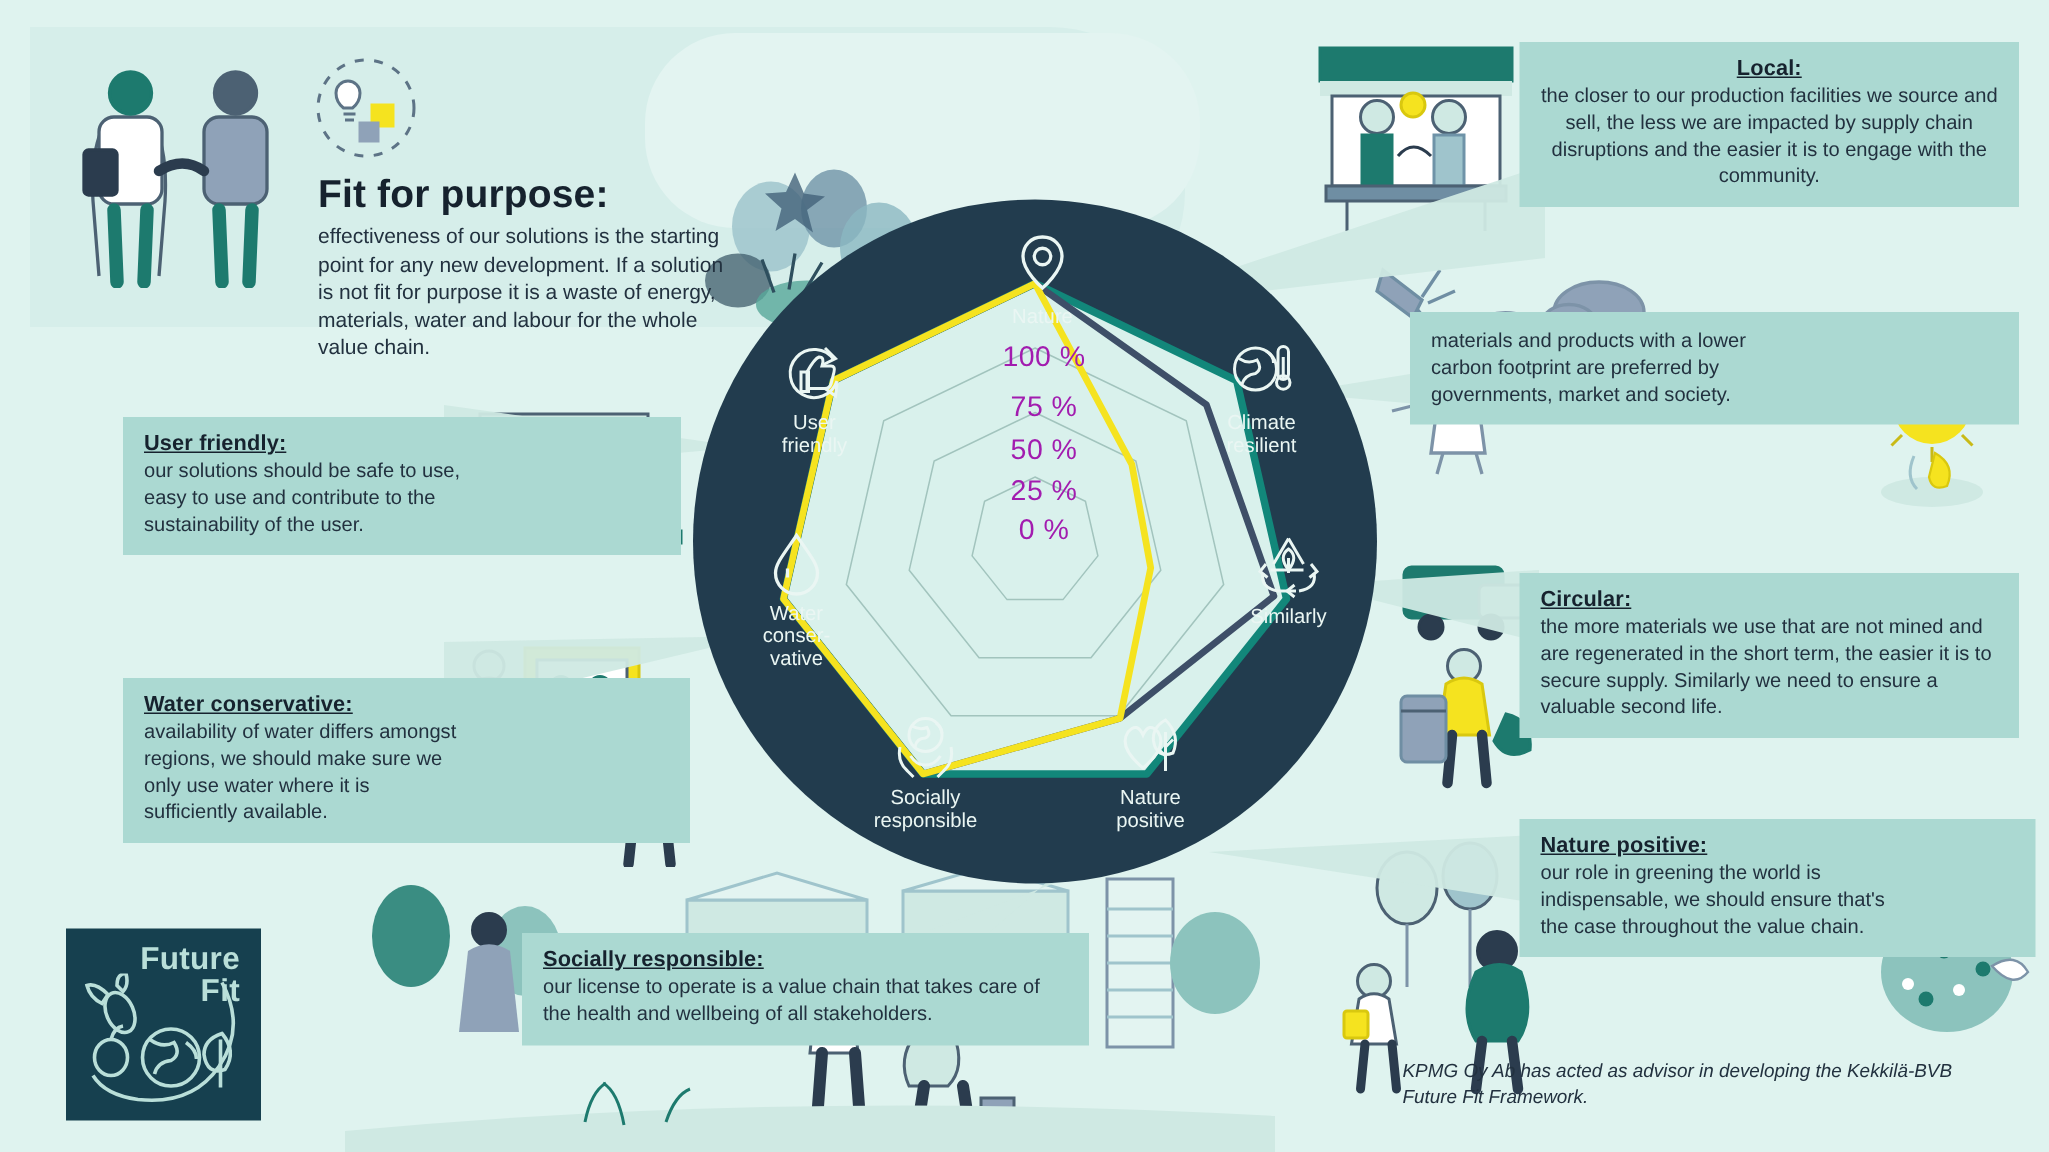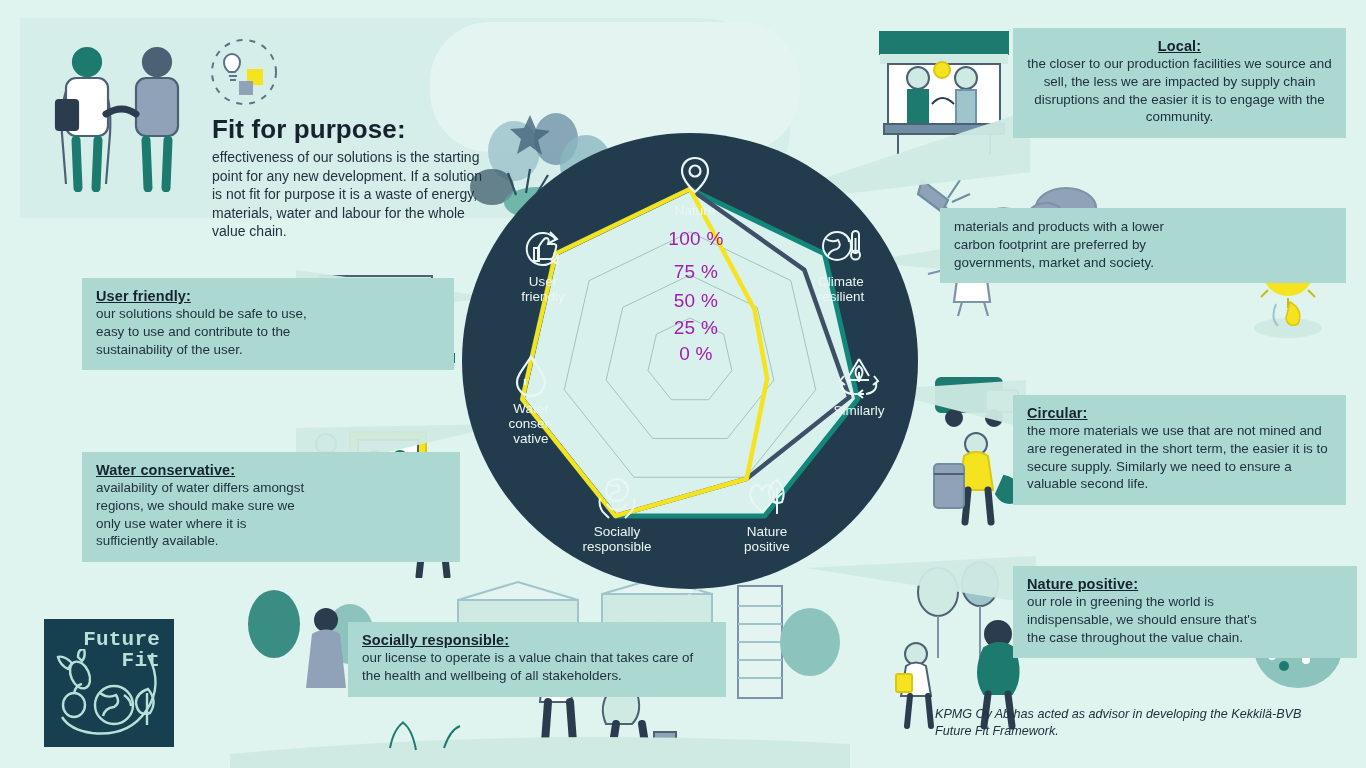--- a/index.html
+++ b/index.html
@@ -63,21 +63,20 @@
   }
   
   .logo{
     position:absolute;left:44px;top:619px;width:130px;height:128px;
     background:#16404f;
   }
   .logo .ltxt{
     position:absolute;right:14px;top:10px;text-align:right;
     color:#b9dfd9;font-weight:700;font-size:21px;line-height:1.02;
     letter-spacing:.2px;
-    font-family:Liberation Mono, monospace;
   }
   
   .footnote{
     position:absolute;left:935px;top:706px;width:390px;
     font-style:italic;font-size:12.6px;line-height:1.32;color:#22313f;
   }
   
   .ill{position:absolute;pointer-events:none;}
 </style>
 </head>
@@ -420,26 +419,26 @@
 
   <div class="card" style="left:1013px;top:28px;width:333px;text-align:center;">
     <span class="hd">Local:</span>
     <span class="bd">the closer to our production facilities we source and sell, the less we are impacted by supply chain disruptions and the easier it is to engage with the community.</span>
   </div>
 
   <div class="card" style="left:940px;top:208px;width:406px;">
     <span class="bd" style="width:230px;">materials and products with a lower carbon footprint are preferred by governments, market and society.</span>
   </div>
 
-  <div class="card" style="left:1013px;top:395px;width:333px;">
+  <div class="card" style="left:1013px;top:382px;width:333px;">
     <span class="hd">Circular:</span>
     <span class="bd">the more materials we use that are not mined and are regenerated in the short term, the easier it is to secure supply. Similarly we need to ensure a valuable second life.</span>
   </div>
 
-  <div class="card" style="left:1013px;top:566px;width:344px;">
+  <div class="card" style="left:1013px;top:546px;width:344px;">
     <span class="hd">Nature positive:</span>
     <span class="bd" style="width:230px;">our role in greening the world is indispensable, we should ensure that's the case throughout the value chain.</span>
   </div>
 
   <div class="card" style="left:82px;top:278px;width:372px;">
     <span class="hd">User friendly:</span>
     <span class="bd" style="width:215px;">our solutions should be safe to use, easy to use and contribute to the sustainability of the user.</span>
   </div>
 
   <div class="card" style="left:82px;top:452px;width:378px;">

